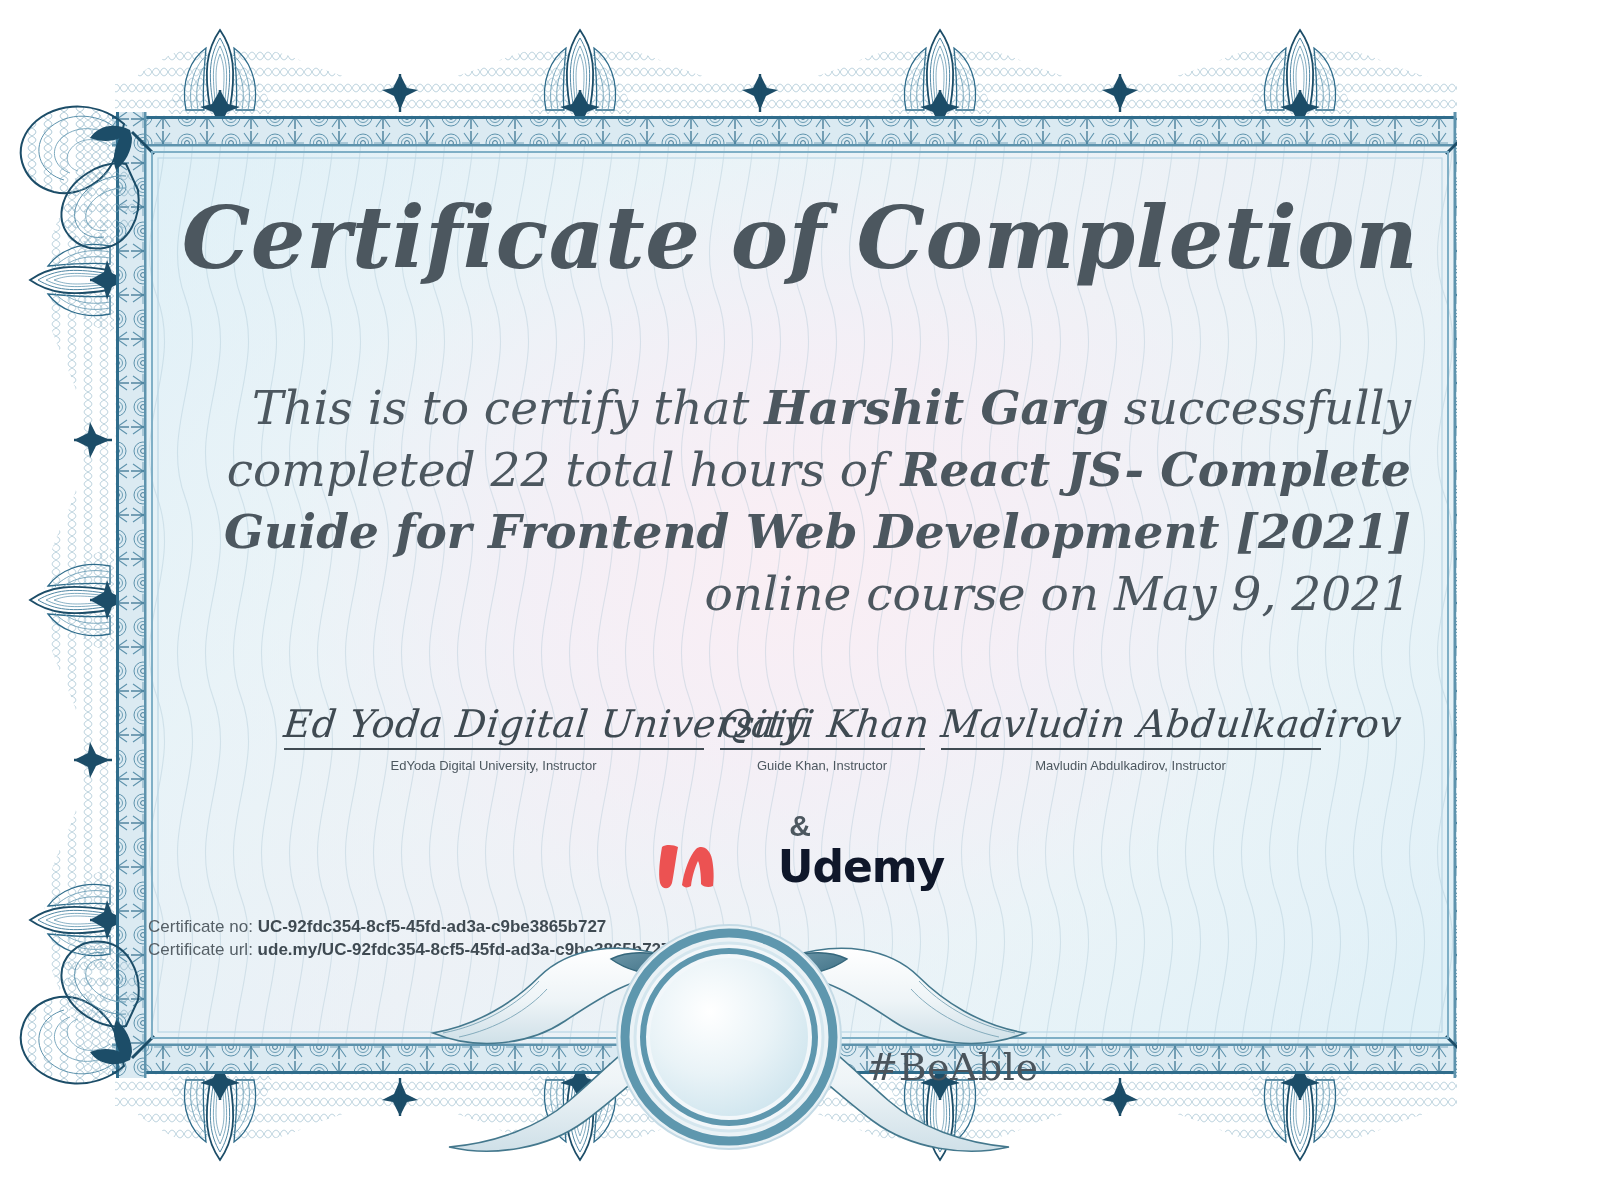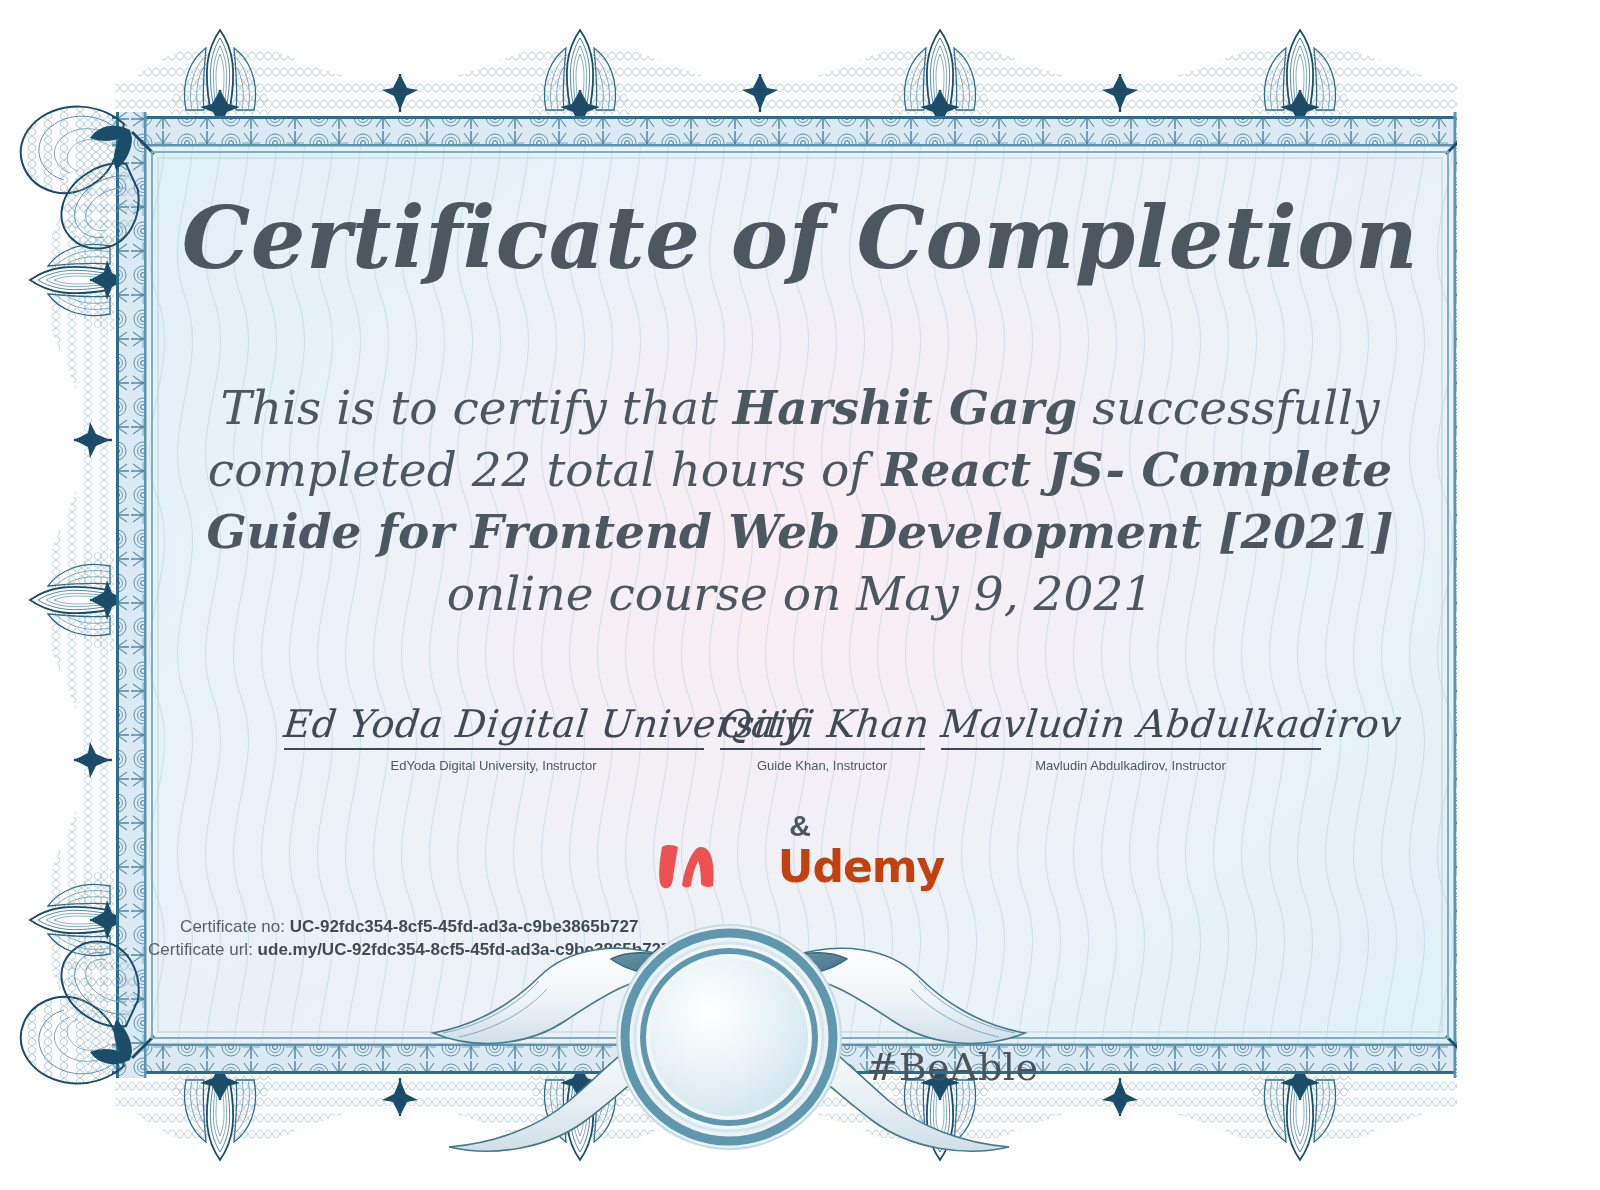--- a/index.html
+++ b/index.html
@@ -76,21 +76,21 @@
     letter-spacing: 0.5px;
     color: #4c575f;
     white-space: nowrap;
   }
 
   .cert-body {
     position: absolute;
     left: 52px;
     top: 240px;
     width: 1222px;
-    text-align: center;
+    text-align: right;
     font-family: "DejaVu Serif", "Liberation Serif", serif;
     font-style: italic;
     font-size: 47px;
     line-height: 62px;
     color: #4c575f;
   }
   .cert-body b {
     font-weight: bold;
   }
 
@@ -156,36 +156,35 @@
     gap: 12px;
   }
   .udemy-mark {
     display: block;
   }
   .udemy-word {
     font-family: "DejaVu Sans", "Liberation Sans", sans-serif;
     font-weight: bold;
     font-size: 44px;
     letter-spacing: -1px;
-    color: #c2410c;
+    color: #0f172a;
     line-height: 44px;
     margin-left: 48px;
   }
 
   
   .cert-meta {
     position: absolute;
     left: 11px;
     top: 778px;
     font-family: "Liberation Sans", sans-serif;
     font-size: 17px;
     line-height: 23px;
     color: #555f66;
     white-space: nowrap;
-    text-align: center;
   }
   .cert-meta b {
     font-weight: bold;
     color: #3f4a52;
   }
 
   
   .seal-wrap {
     position: absolute;
     left: 50%;

